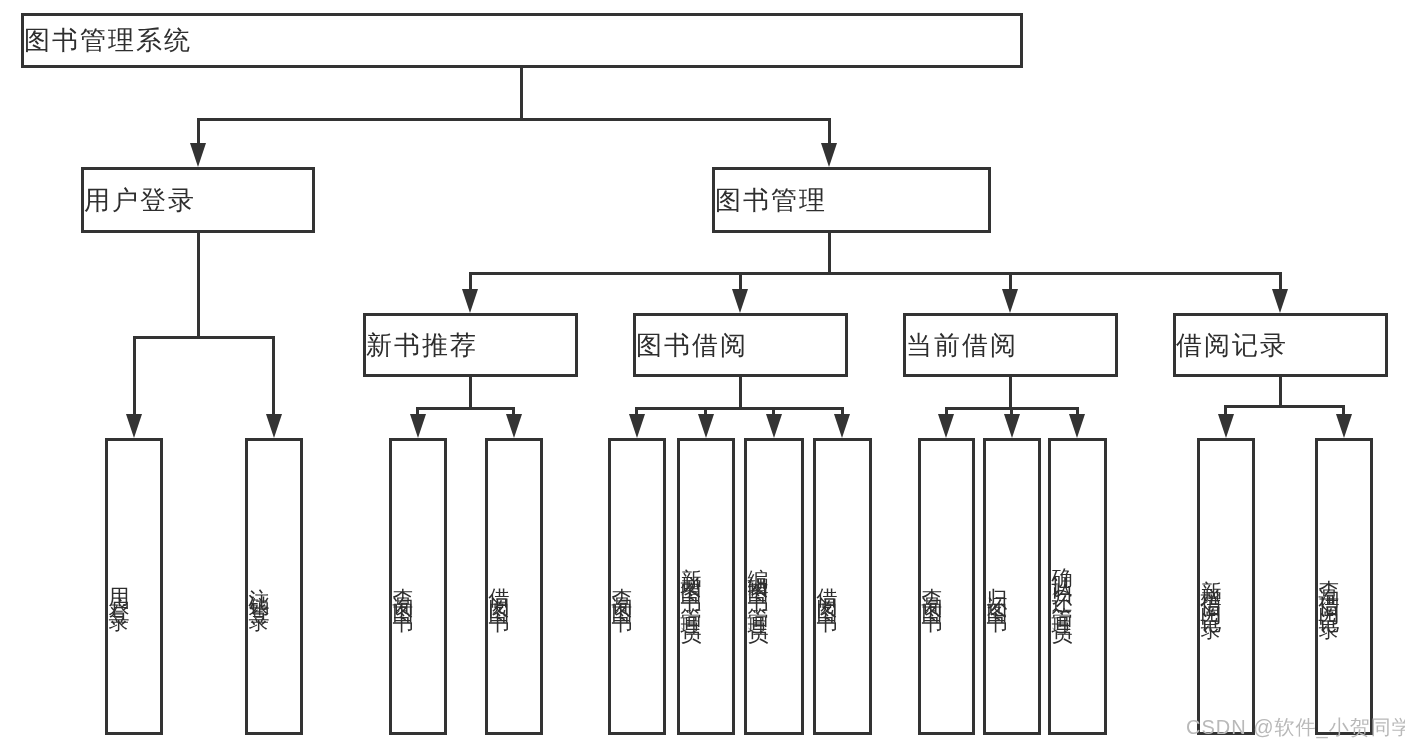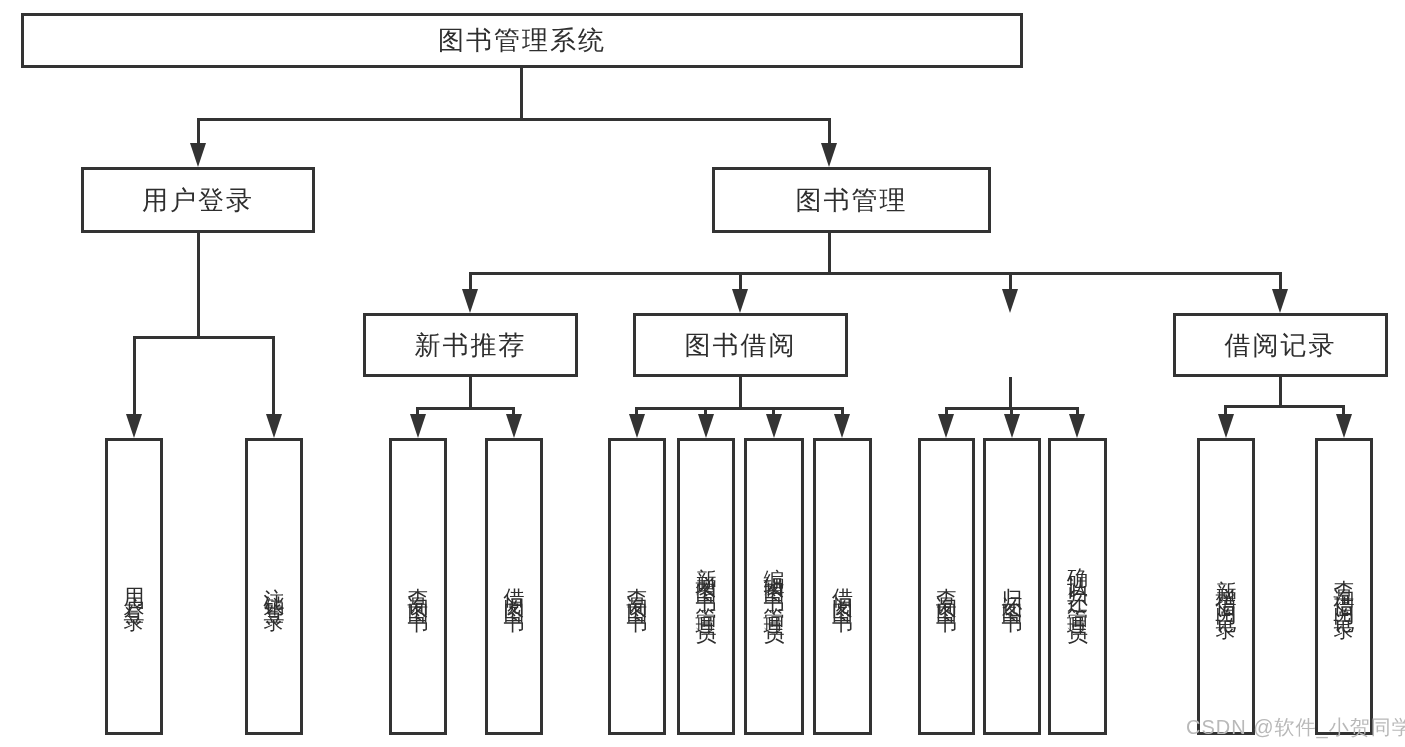--- a/index.html
+++ b/index.html
@@ -4,21 +4,21 @@
 <style>
   * { margin:0; padding:0; box-sizing:border-box; }
   html,body { background:#ffffff; }
   body { font-family:"Liberation Sans","DejaVu Sans",sans-serif; }
   .canvas {
     position:relative; width:1405px; height:747px;
     background:#ffffff; overflow:hidden; color:#2e2e2e;
   }
   .box {
     position:absolute; border:3px solid #333333; background:#ffffff;
-    display:flex; align-items:center; justify-content:center;
+    display:flex; align-items:center; 
   }
   .box.h { font-size:26px; letter-spacing:2px; }
   .box.v { font-size:21px; }
   .box.v .vtxt {
     writing-mode:vertical-rl; text-orientation:mixed;
     letter-spacing:8px; line-height:1.05; white-space:nowrap;
   }
   .vline { position:absolute; width:3px; background:#333333; }
   .hline { position:absolute; height:3px; background:#333333; }
   .arrow {
@@ -70,20 +70,23 @@
   <div class="vline" style="left:1009px;top:272px;height:20px"></div>
   <div class="arrow" style="left:1002px;top:289px"></div>
   <div class="vline" style="left:1279px;top:272px;height:20px"></div>
   <div class="arrow" style="left:1272px;top:289px"></div>
 
   <div class="box h" style="left:633px;top:313px;width:215px;height:64px">
     <span>图书借阅</span>
   </div>
   <div class="box h" style="left:363px;top:313px;width:215px;height:64px">
     <span>新书推荐</span>
+  </div>
+  <div class="box h" style="left:903px;top:313px;width:215px;height:64px">
+    <span>当前借阅</span>
   </div>
   <div class="box h" style="left:1173px;top:313px;width:215px;height:64px">
     <span>借阅记录</span>
   </div>
 
   <div class="vline" style="left:469px;top:377px;height:30px"></div>
   <div class="hline" style="left:417px;top:407px;width:98px"></div>
   <div class="vline" style="left:416px;top:407px;height:10px"></div>
   <div class="arrow" style="left:410px;top:414px"></div>
   <div class="vline" style="left:512px;top:407px;height:10px"></div>

